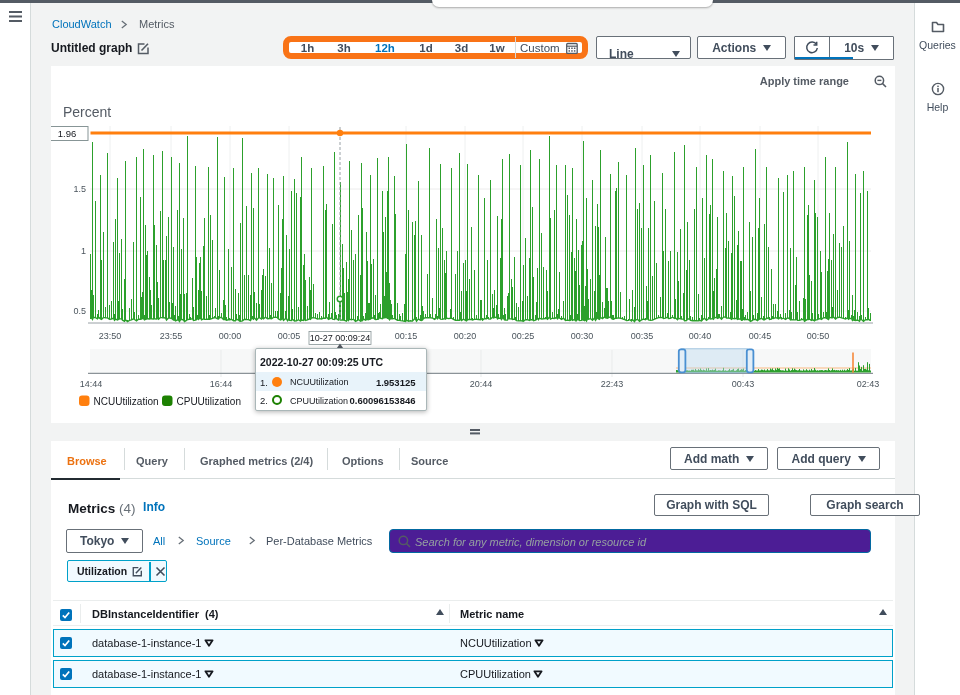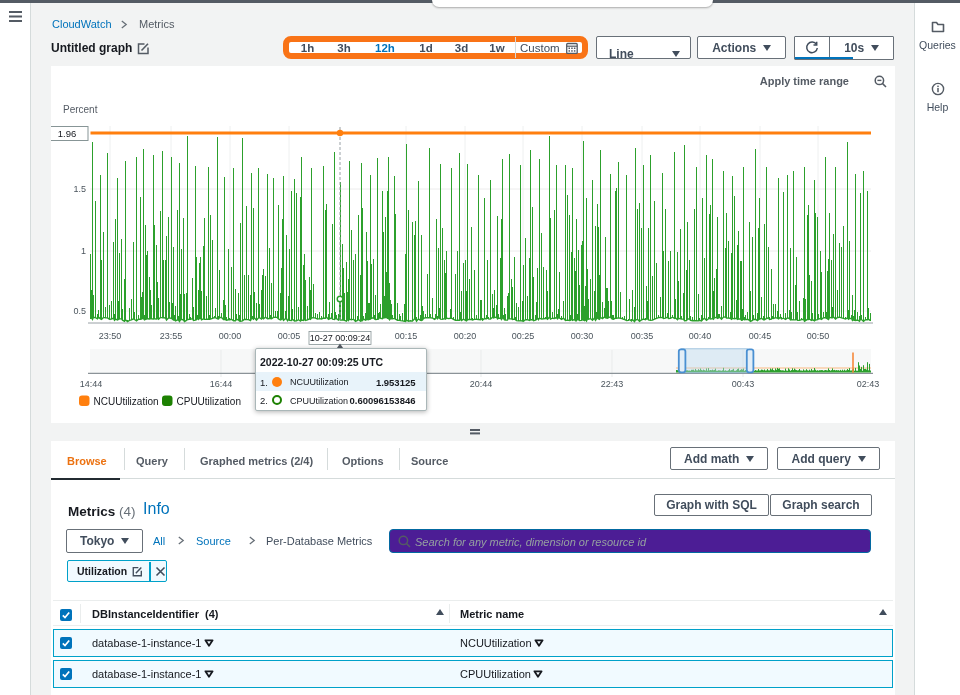--- a/index.html
+++ b/index.html
@@ -75,21 +75,21 @@
 </div>
 <div class="abs" style="left:795px;top:56.5px;width:58px;height:2.5px;background:#0073bb"></div>
 
 <div class="abs" style="left:51px;top:66px;width:844px;height:357px;background:#fff"></div>
 <div class="abs" style="left:0;top:75px;width:849px;text-align:right;font-size:11px;font-weight:bold;color:#545b64">Apply time range</div>
 <svg class="abs" style="left:874px;top:75px" width="13" height="13" viewBox="0 0 13 13">
     <circle cx="5.4" cy="5.4" r="4.2" fill="none" stroke="#545b64" stroke-width="1.5"></circle>
     <line x1="8.6" y1="8.6" x2="12" y2="12" stroke="#545b64" stroke-width="1.5"></line>
     <line x1="3.4" y1="5.4" x2="7.4" y2="5.4" stroke="#545b64" stroke-width="1.4"></line>
   </svg>
-<div class="abs" style="left:63px;top:103.5px;font-size:10px;color:#545b64">Percent</div>
+<div class="abs" style="left:63px;top:103.5px;font-size:14px;color:#545b64">Percent</div>
 <svg width="844" height="357" viewBox="51 66 844 357" style="position:absolute;left:51px;top:66px">
 <style>.ax{font:9px "Liberation Sans",sans-serif;fill:#4a545c}</style>
 <line x1="110" y1="126" x2="110" y2="323" stroke="#eef0f0" stroke-width="1"></line>
     <line x1="171" y1="126" x2="171" y2="323" stroke="#eef0f0" stroke-width="1"></line>
     <line x1="230" y1="126" x2="230" y2="323" stroke="#eef0f0" stroke-width="1"></line>
     <line x1="289" y1="126" x2="289" y2="323" stroke="#eef0f0" stroke-width="1"></line>
     <line x1="406" y1="126" x2="406" y2="323" stroke="#eef0f0" stroke-width="1"></line>
     <line x1="465" y1="126" x2="465" y2="323" stroke="#eef0f0" stroke-width="1"></line>
     <line x1="523" y1="126" x2="523" y2="323" stroke="#eef0f0" stroke-width="1"></line>
     <line x1="582" y1="126" x2="582" y2="323" stroke="#eef0f0" stroke-width="1"></line>
@@ -164,23 +164,23 @@
 <div class="tab" style="left:136px;top:455px">Query</div>
 <div class="abs" style="left:184px;top:448px;width:1px;height:22px;background:#d5dbdb"></div>
 <div class="tab" style="left:200px;top:455px">Graphed metrics (2/4)</div>
 <div class="abs" style="left:327px;top:448px;width:1px;height:22px;background:#d5dbdb"></div>
 <div class="tab" style="left:342px;top:455px">Options</div>
 <div class="abs" style="left:399px;top:448px;width:1px;height:22px;background:#d5dbdb"></div>
 <div class="tab" style="left:411px;top:455px">Source</div>
 <div class="btn" style="left:670px;top:447px;width:98px;height:23px">Add math&nbsp;&nbsp;<span class="car"></span></div>
 <div class="btn" style="left:777px;top:447px;width:103px;height:23px">Add query&nbsp;&nbsp;<span class="car"></span></div>
 
-<div class="abs" style="left:68px;top:500px;font-size:13.5px;font-weight:bold;color:#16191f">Metrics <span style="font-weight:normal;color:#687078">(4)</span>&nbsp; <span style="font-size:16px;font-weight:normal;color:#0073bb;vertical-align:1.5px">Info</span></div>
+<div class="abs" style="left:68px;top:500px;font-size:13.5px;font-weight:bold;color:#16191f">Metrics <span style="font-weight:normal;color:#687078">(4)</span>&nbsp; <span style="font-size:12px;font-weight:bold;color:#0073bb;vertical-align:1.5px">Info</span></div>
 <div class="btn" style="left:654px;top:494px;width:115px;height:22px">Graph with SQL</div>
-<div class="btn" style="left:770px;top:494px;width:102px;height:22px">Graph search</div>
+<div class="btn" style="left:810px;top:494px;width:110px;height:22px">Graph search</div>
 
 <div class="btn" style="left:66px;top:529px;width:77px;height:24px">Tokyo&nbsp;&nbsp;<span class="car"></span></div>
 <div class="abs" style="left:153px;top:535px;font-size:11px;color:#0073bb">All</div>
 <svg class="abs" style="left:177px;top:536px" width="8" height="9" viewBox="0 0 8 9">
     <path d="M1.8 1 L6.2 4.5 L1.8 8" fill="none" stroke="#687078" stroke-width="1.3"></path>
   </svg>
 <div class="abs" style="left:196px;top:535px;font-size:11px;color:#0073bb">Source</div>
 <svg class="abs" style="left:248px;top:536px" width="8" height="9" viewBox="0 0 8 9">
     <path d="M1.8 1 L6.2 4.5 L1.8 8" fill="none" stroke="#687078" stroke-width="1.3"></path>
   </svg>

